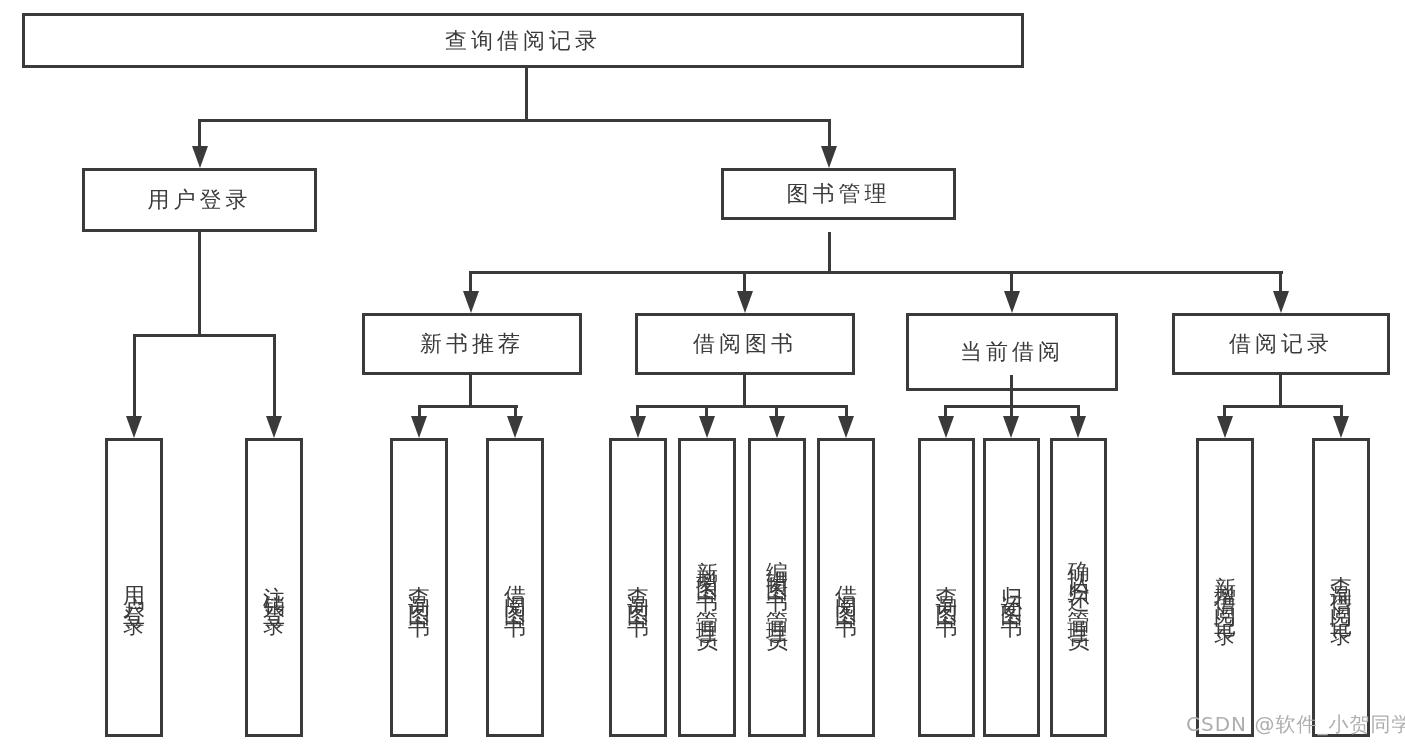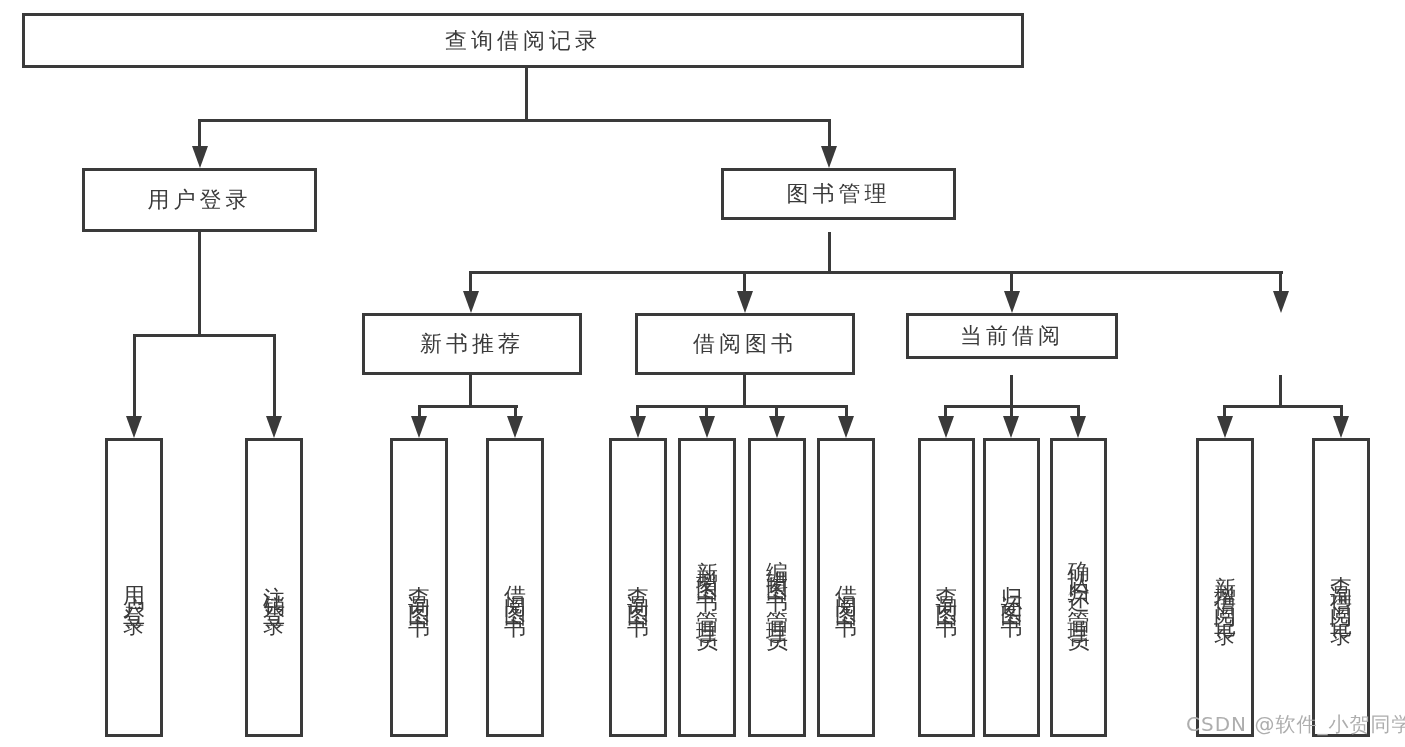--- a/index.html
+++ b/index.html
@@ -64,22 +64,25 @@
   <div class="arrow" style="left:1004px;top:291px;"></div>
   <div class="vline" style="left:1279px;top:271px;width:3px;height:22px;"></div>
   <div class="arrow" style="left:1273px;top:291px;"></div>
 
   <div class="box" style="left:362px;top:313px;width:220px;height:62px;">
     <span class="hlabel">新书推荐</span>
   </div>
   <div class="box" style="left:635px;top:313px;width:220px;height:62px;">
     <span class="hlabel">借阅图书</span>
   </div>
-  <div class="box" style="left:906px;top:313px;width:212px;height:46px;">
+  <div class="box" style="left:906px;top:313px;width:212px;height:78px;">
     <span class="hlabel">当前借阅</span>
+  </div>
+  <div class="box" style="left:1172px;top:313px;width:218px;height:62px;">
+    <span class="hlabel">借阅记录</span>
   </div>
 
   <div class="vline" style="left:469px;top:375px;width:3px;height:33px;"></div>
   <div class="hline" style="left:418px;top:405px;width:100px;height:3px;"></div>
   <div class="vline" style="left:418px;top:405px;width:3px;height:13px;"></div>
   <div class="arrow" style="left:411px;top:416px;"></div>
   <div class="vline" style="left:514px;top:405px;width:3px;height:13px;"></div>
   <div class="arrow" style="left:507px;top:416px;"></div>
 
   <div class="vline" style="left:743px;top:375px;width:3px;height:33px;"></div>

